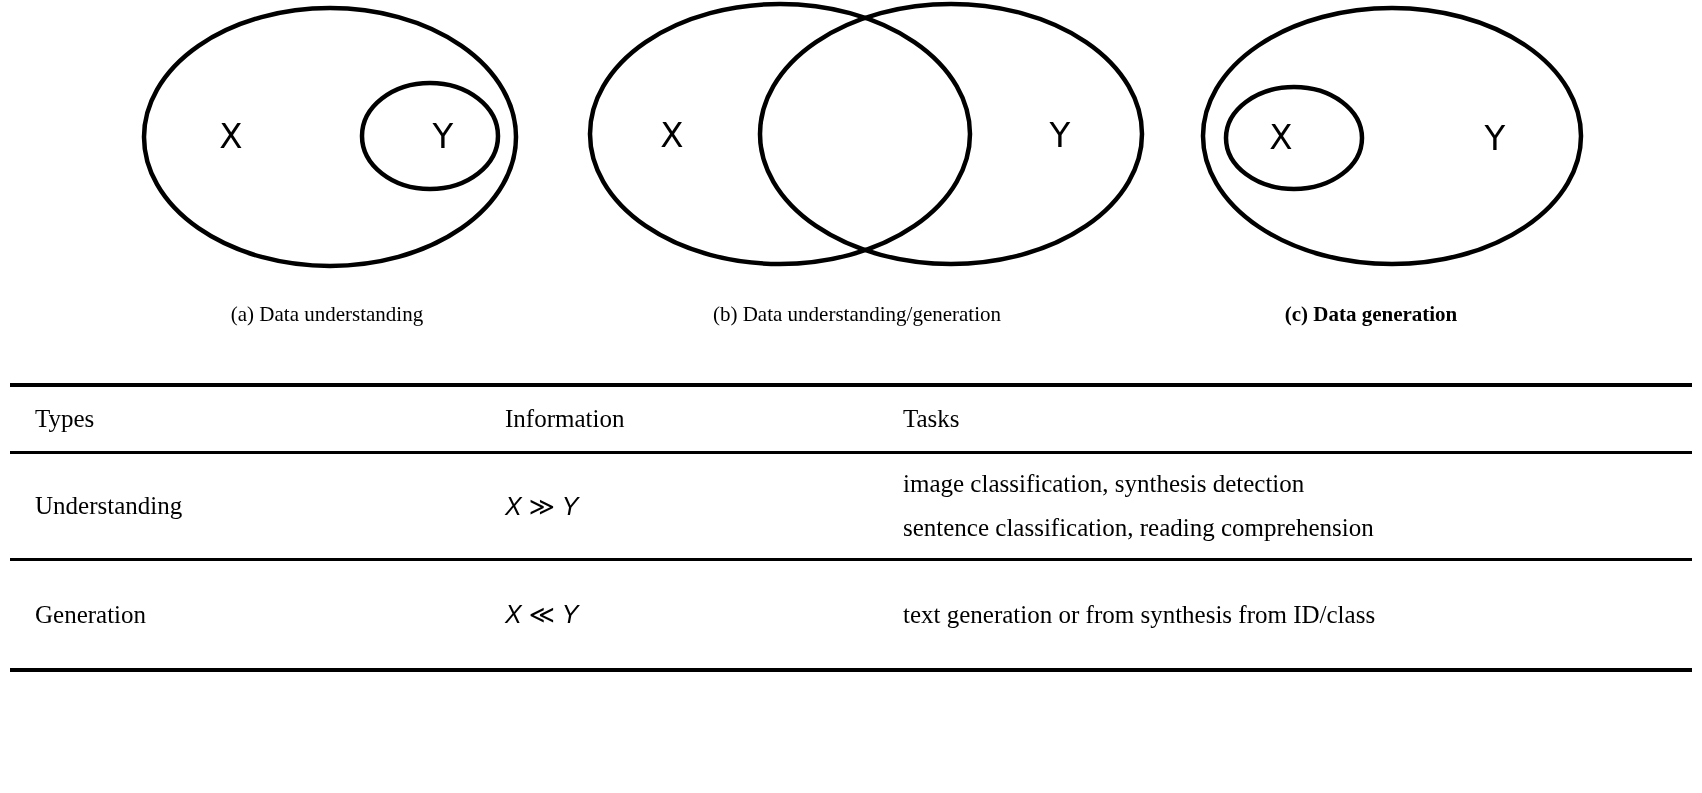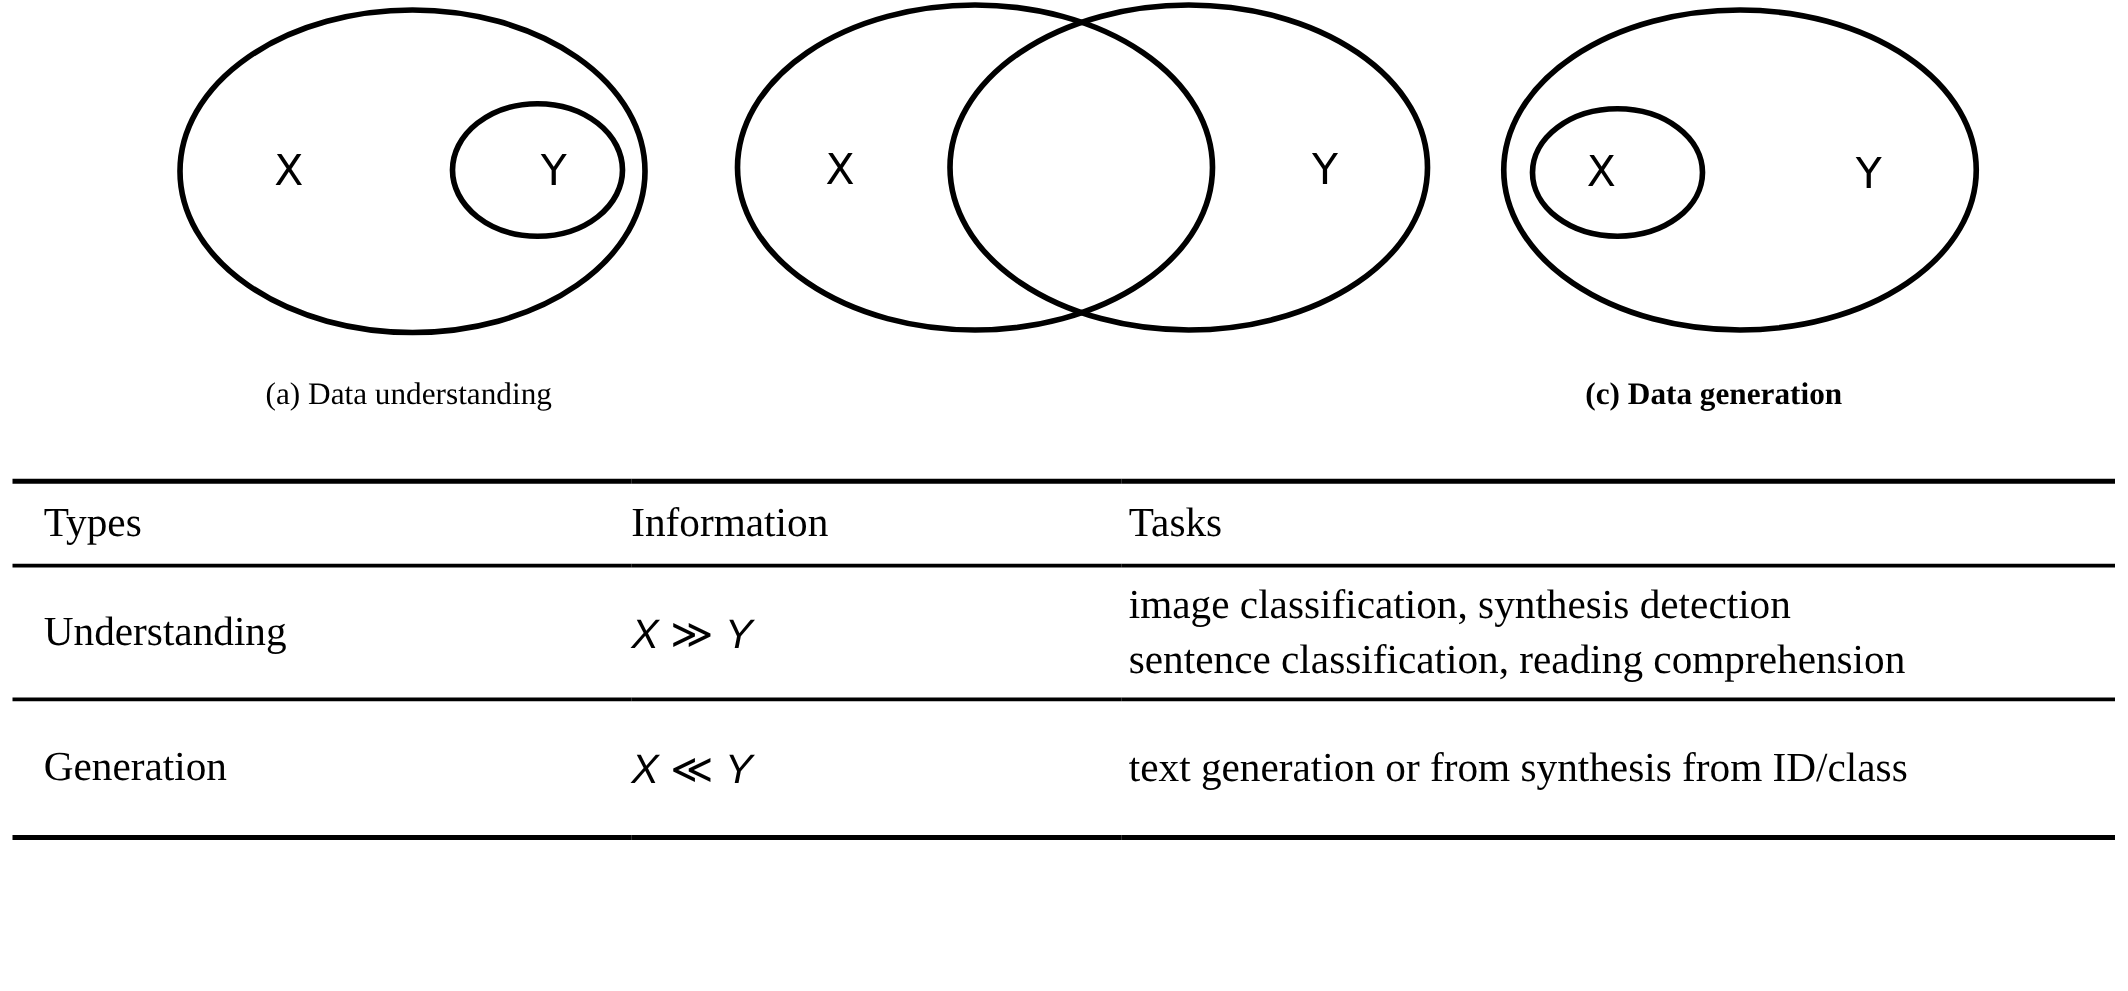--- a/index.html
+++ b/index.html
@@ -5,30 +5,30 @@
   html,body{margin:0;padding:0;background:#ffffff;}
   #page{position:relative;width:1702px;height:793px;background:#ffffff;
         font-family:"Liberation Serif", serif;color:#000;overflow:hidden;}
 
   
   #venn-figure{position:absolute;top:0;left:0;}
   .venn-label{font-family:"DejaVu Sans", sans-serif;font-size:34px;fill:#000;}
 
   
   .caption{position:absolute;top:302px;transform:translateX(-50%);
-           font-size:25px;white-space:nowrap;}
+           font-size:21px;white-space:nowrap;}
   #caption-a{left:327px;}
   #caption-b{left:857px;}
   #caption-c{left:1371px;font-weight:bold;}
 
   
   table.ptable{position:absolute;top:383px;left:10px;width:1682px;
                border-collapse:collapse;table-layout:fixed;
                border-top:4px solid #000;border-bottom:4px solid #000;
-               font-size:33px;}
+               font-size:25px;}
   table.ptable col.c1{width:495px;}
   table.ptable col.c2{width:392px;}
   table.ptable col.c3{width:795px;}
   table.ptable tr{border-bottom:3px solid #000;}
   table.ptable tr:last-child{border-bottom:none;}
   table.ptable td,table.ptable th{font-weight:normal;text-align:left;
       vertical-align:middle;padding:0;}
   table.ptable td:first-child,table.ptable th:first-child{padding-left:25px;}
   table.ptable td:last-child,table.ptable th:last-child{padding-left:6px;}
   tr.hdr td{height:64px;}
@@ -60,20 +60,21 @@
       <text x="231" y="148">X</text>
       <text x="443" y="148">Y</text>
       <text x="672" y="147">X</text>
       <text x="1060" y="147">Y</text>
       <text x="1281" y="149">X</text>
       <text x="1495" y="150">Y</text>
     </g>
   </svg>
 
   <div id="caption-a" class="caption">(a) Data understanding</div>
+  <div id="caption-b" class="caption">(b) Data understanding/generation</div>
   <div id="caption-c" class="caption">(c) Data generation</div>
 
   <table class="ptable">
     <colgroup>
         <col class="c1">
         <col class="c2">
         <col class="c3">
       </colgroup>
     <tbody>
       <tr class="hdr">

